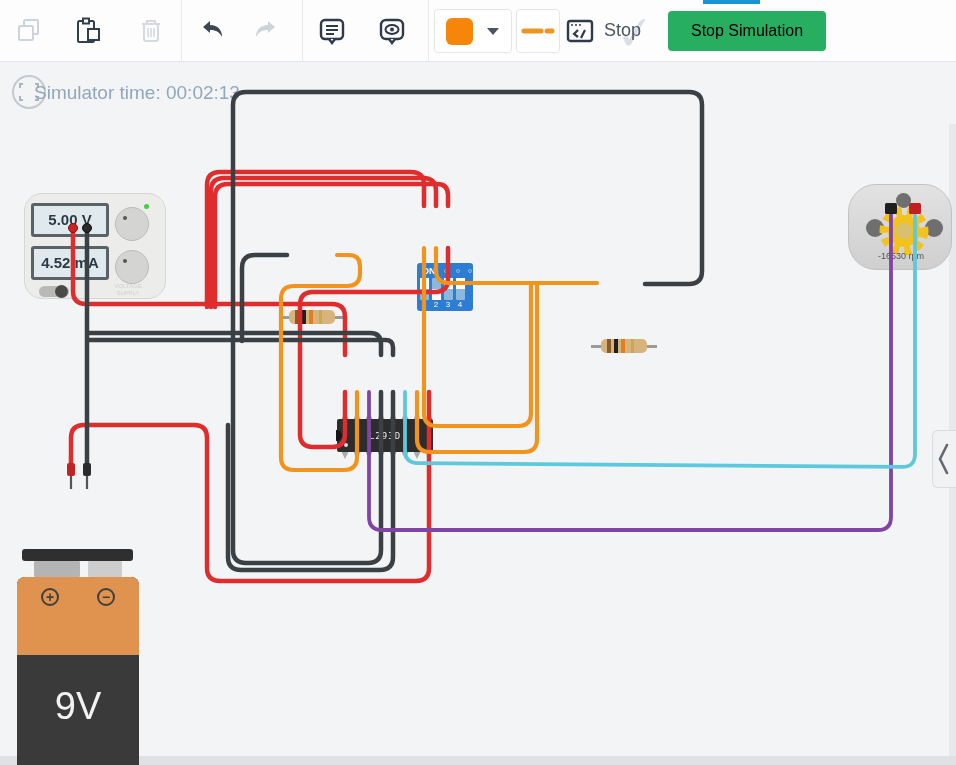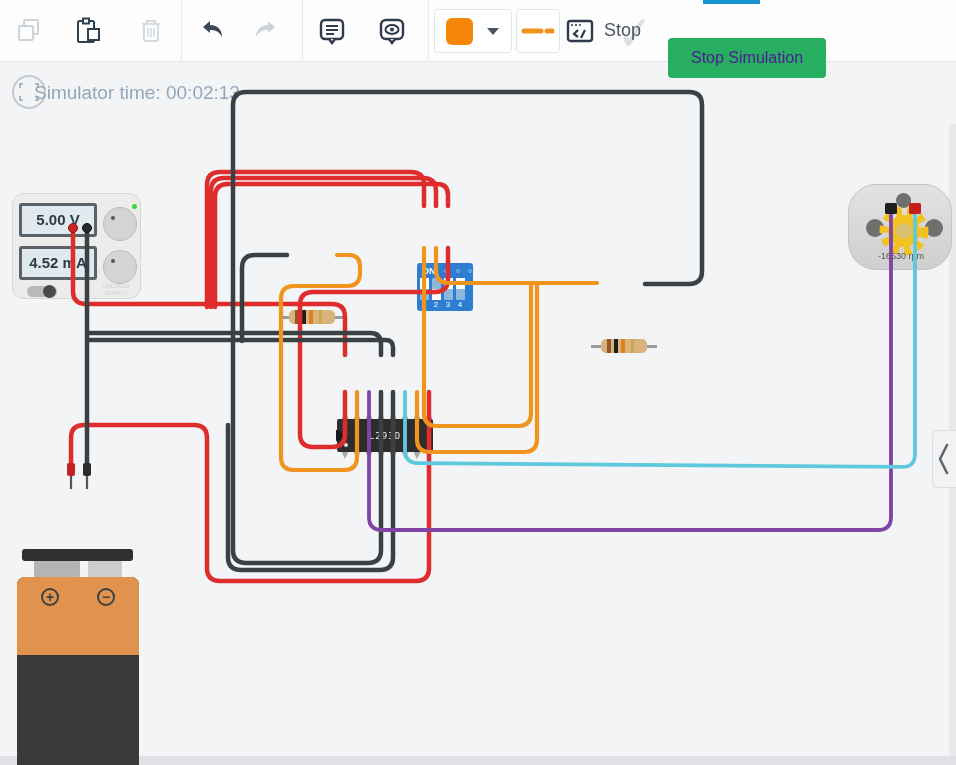--- a/index.html
+++ b/index.html
@@ -9,38 +9,38 @@
   
   #toolbar { position:absolute; left:0; top:0; width:956px; height:62px; background:#fdfdfe; border-bottom:1px solid #e3e5e8; z-index:50;}
   .tb-icon { position:absolute; top:17px; width:28px; height:28px; cursor:pointer; }
   .tb-sep { position:absolute; top:0; width:1px; height:62px; background:#e7e9ec; }
   .swatch-box { position:absolute; left:434px; top:9px; width:78px; height:44px; border:1px solid #e3e6e9; border-radius:4px; background:#fff; }
   .swatch { position:absolute; left:11px; top:8px; width:27px; height:27px; border-radius:6px; }
   .caret { position:absolute; left:52px; top:18px; width:0; height:0; border-left:6px solid transparent; border-right:6px solid transparent; border-top:7px solid #4a5560; }
   .wire-box { position:absolute; left:516px; top:9px; width:44px; height:44px; border:1px solid #e3e6e9; border-radius:4px; background:#fff;}
   .code-label { position:absolute; left:604px; top:20px; font-size:18px; color:#4a5560; }
   .ghost-check { position:absolute; left:616px; top:6px; font-size:46px; color:#d9dfe4; transform:rotate(-6deg); pointer-events:none;}
-  .btn-green { position:absolute; left:668px; top:11px; width:158px; height:40px; background:#27ae60; color:#4c1d95; border:none; border-radius:4px; font-size:16px; font-family:"Liberation Sans",sans-serif; cursor:pointer;margin-top:27px;}
+  .btn-green { position:absolute; left:668px; top:11px; width:158px; height:40px; background:#27ae60; color:#000000; border:none; border-radius:4px; font-size:16px; font-family:"Liberation Sans",sans-serif; cursor:pointer;}
   .btn-sendto { position:absolute; left:841px; top:11px; width:107px; height:40px; background:#fff; color:#3d4852; border:1px solid #d9dcdf; border-radius:4px; font-size:16px; font-family:"Liberation Sans",sans-serif; cursor:pointer;}
   .blue-strip { position:absolute; left:703px; top:0; width:57px; height:4px; }
 
   
   #canvas { position:absolute; left:0; top:62px; width:956px; height:703px; background:#f3f4f6; }
   #simtime { position:absolute; left:34px; top:20px; font-size:19px; color:#92a7bb; z-index:2;}
   #fit-circle { position:absolute; left:12px; top:13px; width:34px; height:34px; border:2px solid #c3c9cf; border-radius:50%; z-index:1; cursor:pointer;}
   .right-strip { position:absolute; right:0; top:62px; width:7px; height:703px; background:#e8e9eb; }
   .bottom-strip { position:absolute; left:0; bottom:0; width:956px; height:9px; background:#dfe1e4; }
   #panel-tab { position:absolute; left:932px; top:430px; width:24px; height:58px; background:#f1f2f3; border:1px solid #dadcde; border-right:none; border-radius:6px 0 0 6px; cursor:pointer; z-index:40;}
 
   #wires { position:absolute; left:0; top:0; width:956px; height:765px; z-index:20; pointer-events:none;}
 
   .comp { position:absolute; z-index:10; cursor:pointer; }
 
   
-  #psu { left:12px; top:131px; width:129px; height:106px; background:#ececea; border:1px solid #d6d6d4; border-radius:12px;}
+  #psu { left:24px; top:131px; width:142px; height:106px; background:#ececea; border:1px solid #d6d6d4; border-radius:18px;}
   .psu-display { position:absolute; left:6px; width:78px; height:34px; background:#dfe9ee; border:3px solid #5a6268; border-radius:3px; color:#2d3a45; font-weight:bold; font-size:15px; line-height:28px; text-align:center;}
   .psu-knob { position:absolute; left:90px; width:34px; height:34px; background:#d4d4d2; border:1px solid #bcbcba; border-radius:50%;}
   .psu-knob::after { content:""; position:absolute; left:7px; top:8px; width:4px; height:4px; background:#555; border-radius:50%;}
   .psu-led { position:absolute; left:119px; top:10px; width:5px; height:5px; background:#3fd13f; border-radius:50%;}
   .psu-toggle { position:absolute; left:14px; top:92px; width:30px; height:11px; background:#b9b9b7; border-radius:6px;}
   .psu-toggle::after { content:""; position:absolute; right:1px; top:-1px; width:13px; height:13px; background:#4a4a4a; border-radius:50%;}
   .psu-brand { position:absolute; left:80px; top:89px; width:46px; font-size:6px; line-height:7px; color:#cfcfcd; text-align:center; text-transform:uppercase;}
 
   
   #dip { left:417px; top:201px; width:56px; height:48px; background:#2d7dd2; border-radius:3px;}
@@ -242,20 +242,21 @@
       <div class="rpm">-16530 rpm</div>
     </div>
 
     <div id="batt-cap" class="comp"></div>
     <div id="batt-t1" class="comp"></div>
     <div id="batt-t2" class="comp"></div>
     <div id="batt-body" class="comp">
       <div class="orange"></div>
       <div class="batt-sign" style="left:24px">+</div>
       <div class="batt-sign" style="left:80px">−</div>
+      <div class="v">9V</div>
     </div>
 
     <div class="right-strip"></div>
     <div class="bottom-strip"></div>
   </div>
 
   <svg id="wires" viewBox="0 0 956 765">
       <path d="M 73 231 L 73 291 Q 73 304 86 304 L 332 304 Q 345 304 345 317 L 345 355" fill="none" stroke="#df2c2c" stroke-width="4.5" stroke-linecap="round"></path>
       <path d="M 424 206 L 424 185 Q 424 172 411 172 L 220 172 Q 207 172 207 185 L 207 307" fill="none" stroke="#df2c2c" stroke-width="4.5" stroke-linecap="round"></path>
       <path d="M 436 206 L 436 191 Q 436 178 423 178 L 224 178 Q 211 178 211 191 L 211 307" fill="none" stroke="#df2c2c" stroke-width="4.5" stroke-linecap="round"></path>

